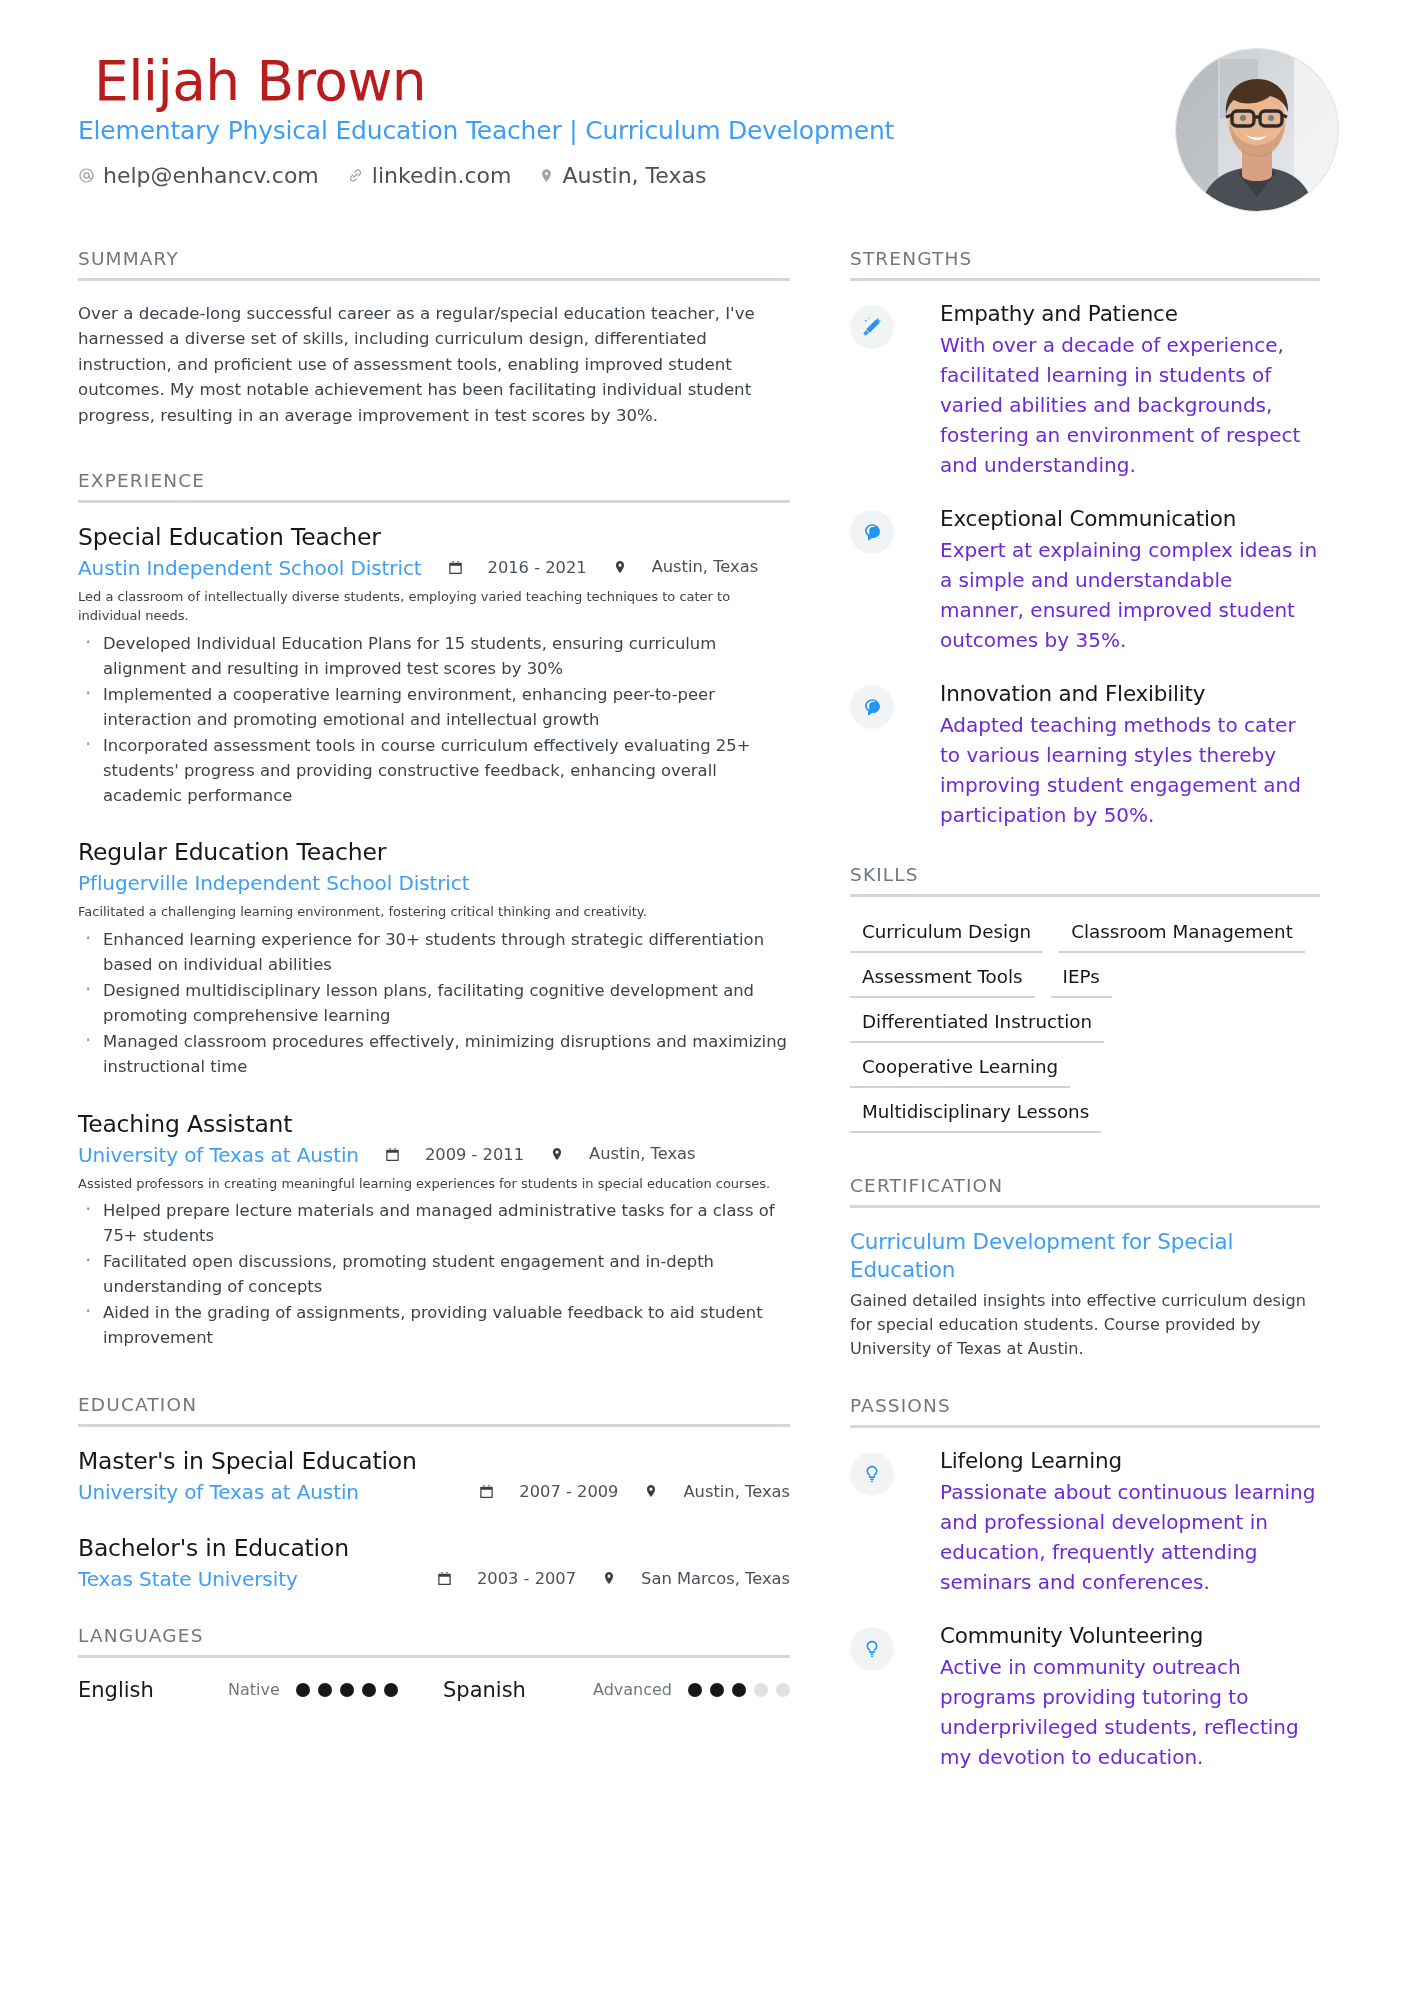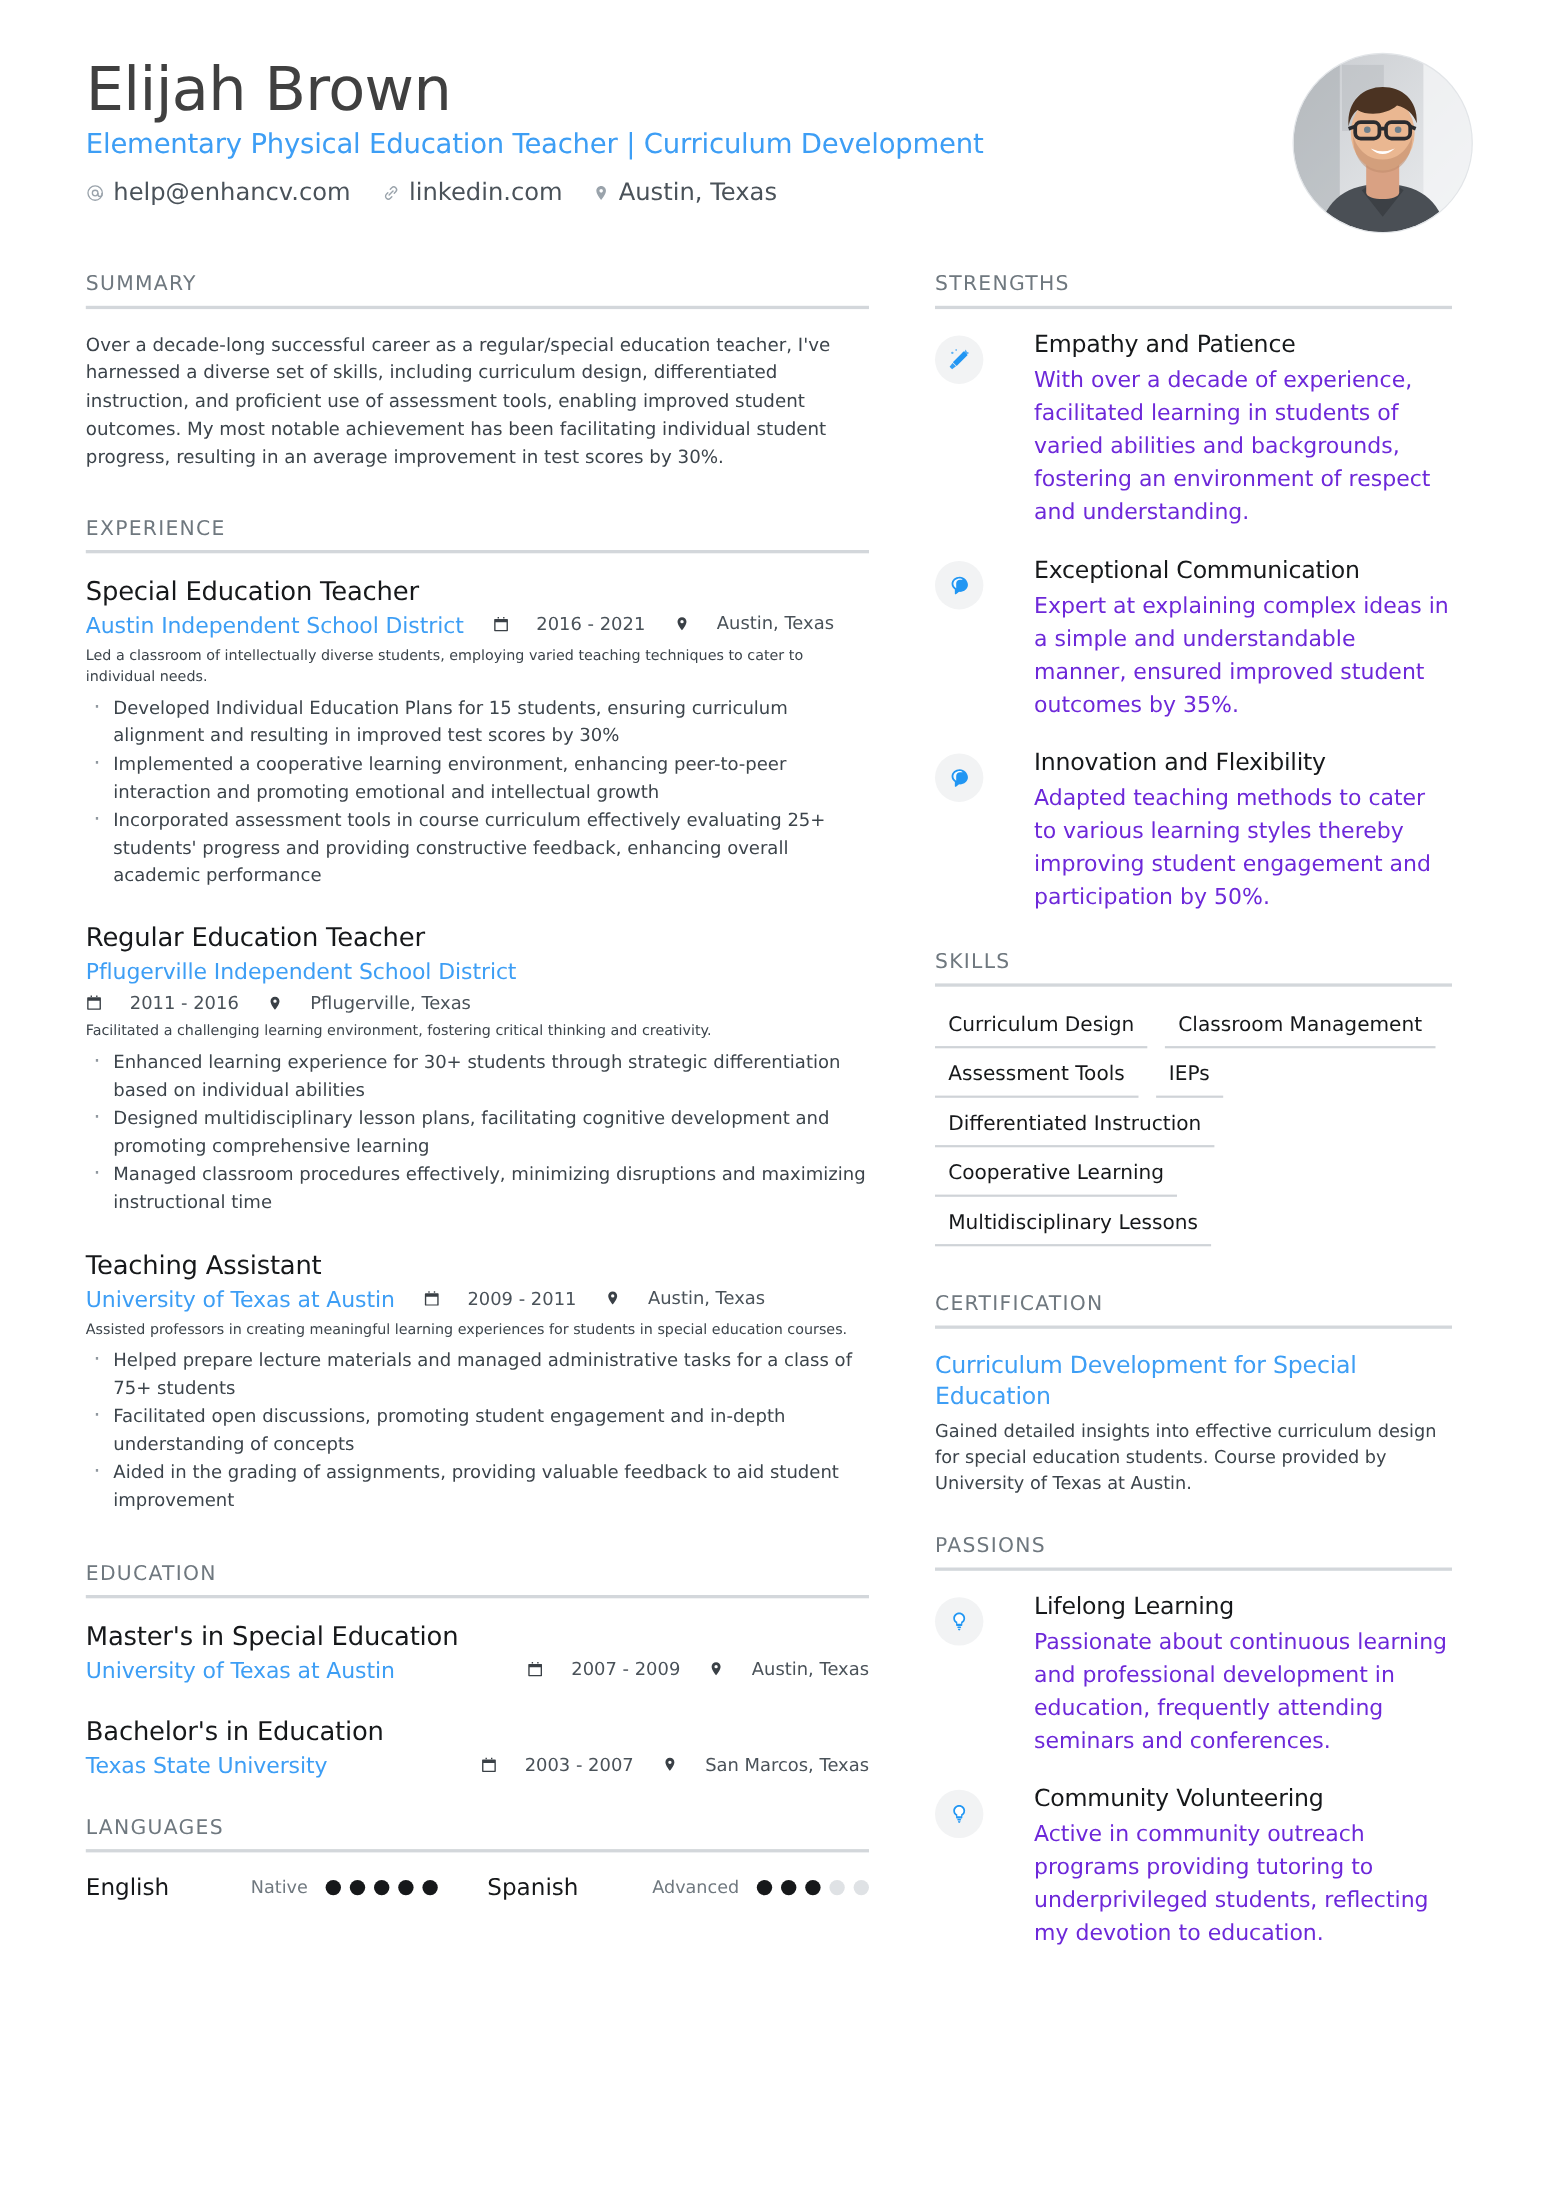--- a/index.html
+++ b/index.html
@@ -9,21 +9,21 @@
     font-family: "DejaVu Sans", "Liberation Sans", sans-serif;
     color: #2b3137;
     -webkit-font-smoothing: antialiased;
   }
   .page { position: relative; width: 1410px; height: 1995px; padding: 52px 78px 0 78px; }
 
   
   .header { position: relative; min-height: 150px; }
   .name {
     font-size: 55px; font-weight: 400; letter-spacing: -0.6px;
-    color: #404040; line-height: 1.08; margin-bottom: 4px;
+    color: #b91c1c; line-height: 1.08; margin-bottom: 4px; margin-left: 16px;
   }
   .headline {
     font-size: 25px; font-weight: 400; color: #3d9ef5;
     letter-spacing: -0.2px; line-height: 1.25; margin-bottom: 16px;
   }
   .contact-row { display: flex; align-items: center; gap: 28px; }
   .contact-item { display: flex; align-items: center; gap: 8px; font-size: 22px; color: #4a5259; }
   .contact-item .ico { color: #9aa3ab; display: inline-flex; align-items: center; }
   .contact-item .ico svg { display: block; }
   .photo {
@@ -244,40 +244,20 @@
                 <li>Developed Individual Education Plans for 15 students, ensuring curriculum alignment and resulting in improved test scores by 30%</li>
                 <li>Implemented a cooperative learning environment, enhancing peer-to-peer interaction and promoting emotional and intellectual growth</li>
                 <li>Incorporated assessment tools in course curriculum effectively evaluating 25+ students' progress and providing constructive feedback, enhancing overall academic performance</li>
               </ul>
             </div>
             <div class="entry">
               <div class="entry-title">Regular Education Teacher</div>
               <div class="entry-meta">
                 <span class="entry-org">Pflugerville Independent School District</span>
               </div>
-              <div class="meta-line">
-                <span class="meta-bit">
-                  <span class="ico">
-                    <svg width="15" height="15" viewBox="0 0 24 24" fill="currentColor">
-                      <path d="M7 1.5h2v2.2H7zM15 1.5h2v2.2h-2z"></path>
-                      <path d="M3 4.2h18c.6 0 1 .4 1 1v16c0 .6-.4 1-1 1H3c-.6 0-1-.4-1-1v-16c0-.6.4-1 1-1zm1 5v11.3h16V9.2z"></path>
-                      <path d="M6 11.4h3v2.6H6zm4.5 0h3v2.6h-3zm4.5 0h3v2.6h-3zM6 15.6h3v2.6H6zm4.5 0h3v2.6h-3zm4.5 0h3v2.6h-3z" fill="#fff"></path>
-                    </svg>
-                  </span>
-                  <span>2011 - 2016</span>
-                </span>
-                <span class="meta-bit">
-                  <span class="ico">
-                    <svg width="14" height="16" viewBox="0 0 24 24" fill="currentColor">
-                      <path d="M12 1.8c-3.9 0-7 3.1-7 7 0 5.2 7 13.4 7 13.4s7-8.2 7-13.4c0-3.9-3.1-7-7-7zm0 9.6a2.6 2.6 0 1 1 0-5.2 2.6 2.6 0 0 1 0 5.2z"></path>
-                    </svg>
-                  </span>
-                  <span>Pflugerville, Texas</span>
-                </span>
-              </div>
               <div class="entry-sub">Facilitated a challenging learning environment, fostering critical thinking and creativity.</div>
               <ul class="bullets">
                 <li>Enhanced learning experience for 30+ students through strategic differentiation based on individual abilities</li>
                 <li>Designed multidisciplinary lesson plans, facilitating cognitive development and promoting comprehensive learning</li>
                 <li>Managed classroom procedures effectively, minimizing disruptions and maximizing instructional time</li>
               </ul>
             </div>
             <div class="entry">
               <div class="entry-title">Teaching Assistant</div>
               <div class="entry-meta">

